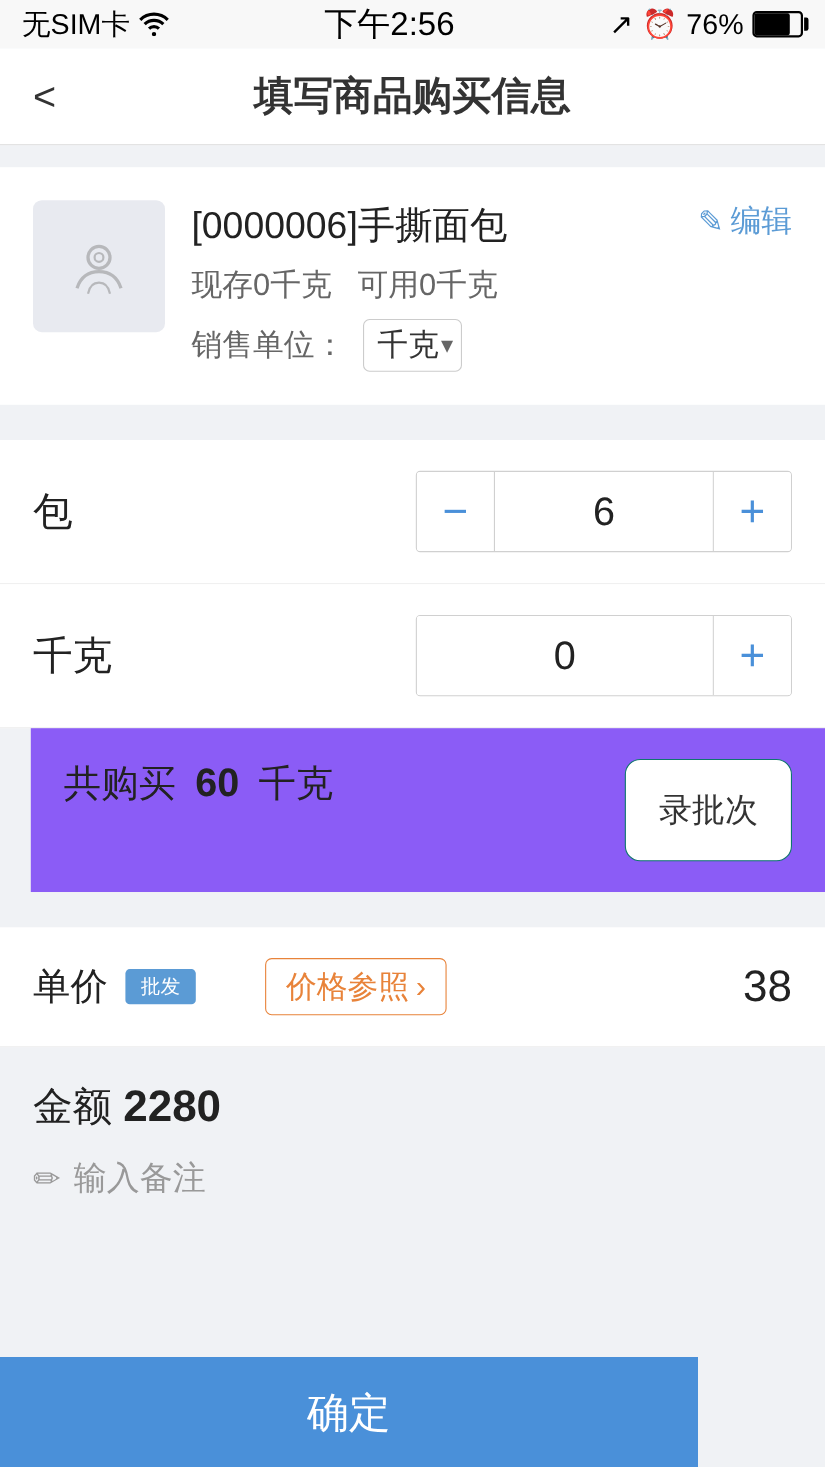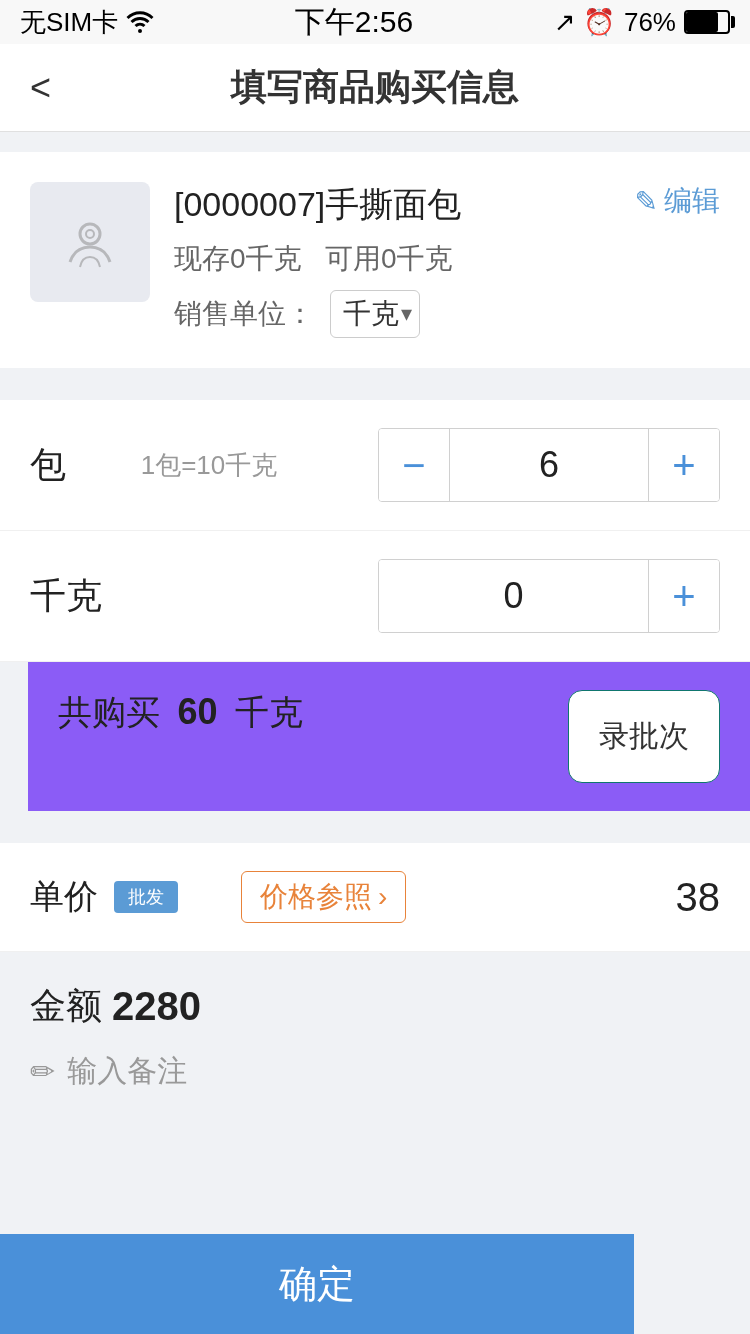--- a/index.html
+++ b/index.html
@@ -387,21 +387,21 @@
 <div class="product-card">
   <div class="product-thumbnail">
     <svg viewBox="0 0 60 60" fill="none">
       <circle cx="30" cy="22" r="10" stroke="#888" stroke-width="3"></circle>
       <circle cx="30" cy="22" r="4" stroke="#888" stroke-width="2"></circle>
       <path d="M10 50 Q15 35 30 35 Q45 35 50 50" stroke="#888" stroke-width="3" fill="none"></path>
       <path d="M20 55 Q22 45 30 45 Q38 45 40 55" stroke="#888" stroke-width="2" fill="none"></path>
     </svg>
   </div>
   <div class="product-info">
-    <div class="product-name">[0000007]手撕面包</div>
+    <div class="product-name">[0000006]手撕面包</div>
     <div class="product-stock">
       <span>现存0千克</span>&nbsp;&nbsp;
       <span>可用0千克</span>
     </div>
     <div class="product-unit-row">
       <span>销售单位：</span>
       <div class="unit-select-wrapper">
         <div class="unit-select">千克</div>
       </div>
     </div>
@@ -411,21 +411,20 @@
     <span>编辑</span>
   </div>
 </div>
 
 <div class="divider"></div>
 
 <div class="quantity-section">
 
   <div class="quantity-row">
     <span class="quantity-label">包</span>
-    <span class="quantity-sublabel">1包=10千克</span>
     <div style="flex:1"></div>
     <div class="quantity-control">
       <button class="qty-btn">−</button>
       <input class="qty-input" type="text" value="6" style="">
       <button class="qty-btn">+</button>
     </div>
   </div>
 
   <div class="quantity-row quantity-row-kg">
     <span class="quantity-label">千克</span>

